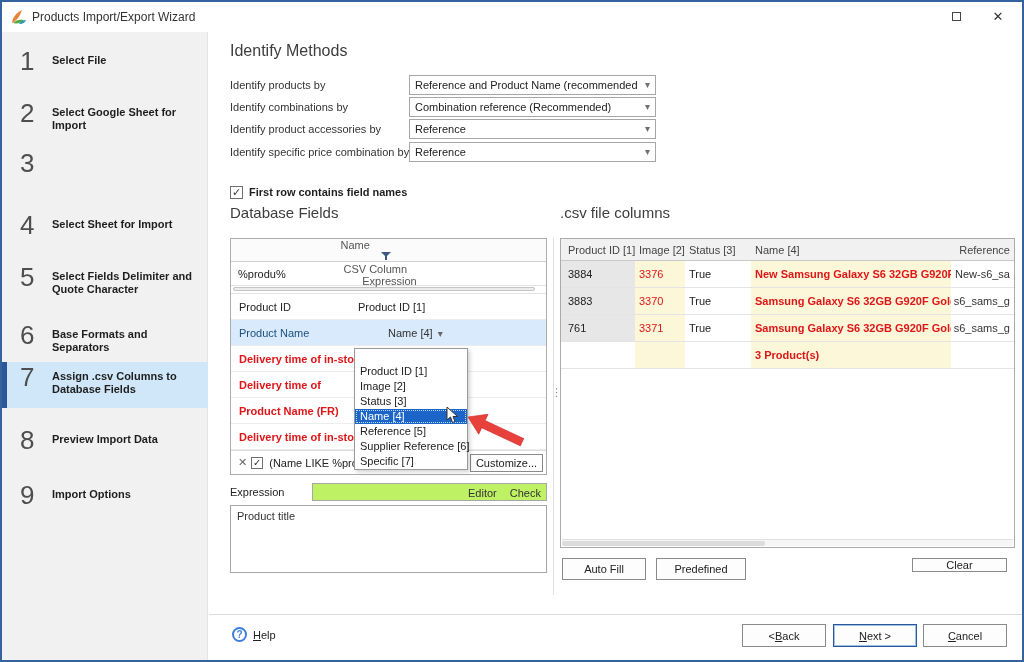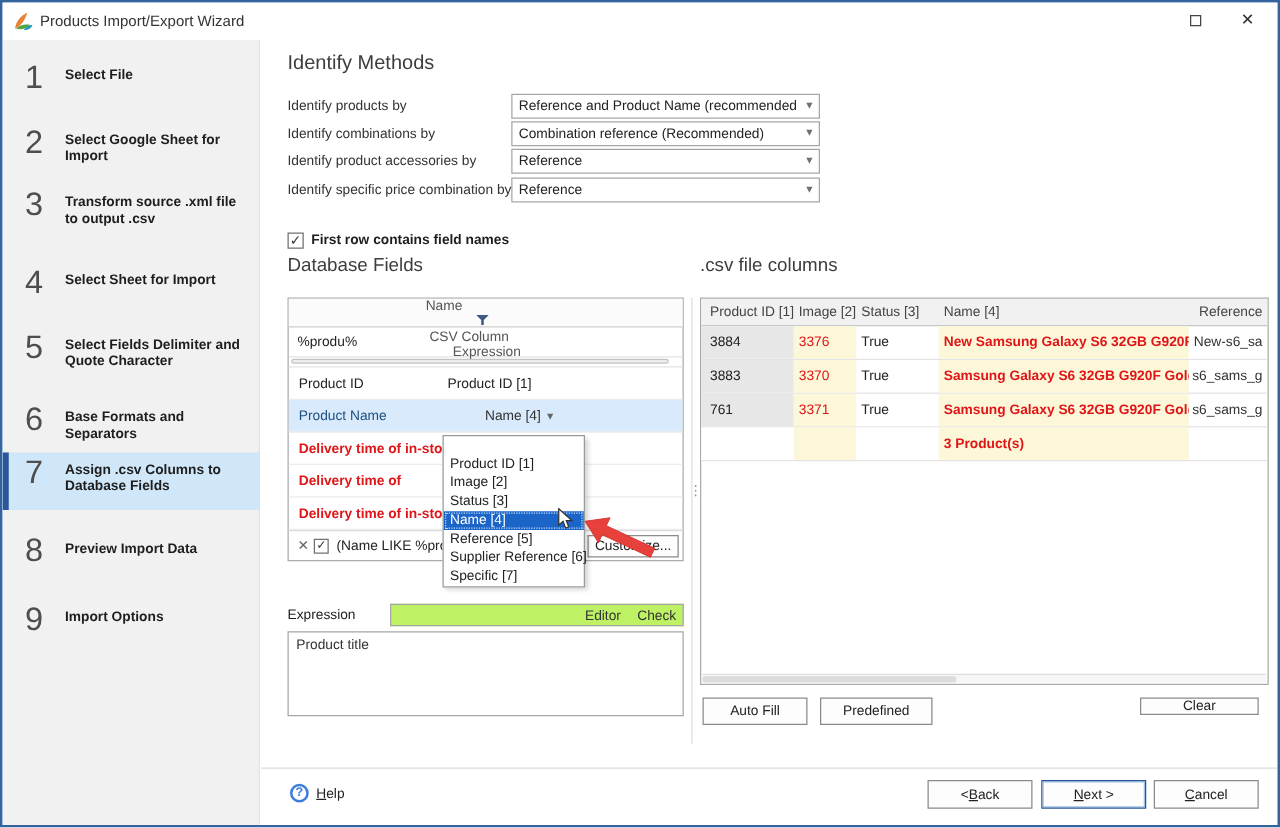--- a/index.html
+++ b/index.html
@@ -160,21 +160,20 @@
     <div class="step s1">
       <span class="num">1</span>
       <span class="lbl">Select File</span>
     </div>
     <div class="step s2">
       <span class="num">2</span>
       <span class="lbl">Select Google Sheet for Import</span>
     </div>
     <div class="step s3">
       <span class="num">3</span>
-      <span class="lbl">Transform source .xml file to output .csv</span>
     </div>
     <div class="step s4">
       <span class="num">4</span>
       <span class="lbl">Select Sheet for Import</span>
     </div>
     <div class="step s5">
       <span class="num">5</span>
       <span class="lbl">Select Fields Delimiter and Quote Character</span>
     </div>
     <div class="step s6">
@@ -256,20 +255,24 @@
     <div class="db-row sel">
       <span class="nm">Product Name</span>
       <span class="cs"><span>Name [4]</span><span class="caret">▾</span></span>
     </div>
     <div class="db-row red">
       <span class="nm">Delivery time of in-stock</span>
       <span class="cs"></span>
     </div>
     <div class="db-row red">
       <span class="nm">Delivery time of</span>
+      <span class="cs"></span>
+    </div>
+    <div class="db-row red">
+      <span class="nm">Product Name (FR)</span>
       <span class="cs"></span>
     </div>
     <div class="db-row red">
       <span class="nm">Delivery time of in-stock</span>
       <span class="cs"></span>
     </div>
 
     <div class="db-footer" style="position:relative;">
       <span class="clr">✕</span>
       <span class="cb">✓</span>

